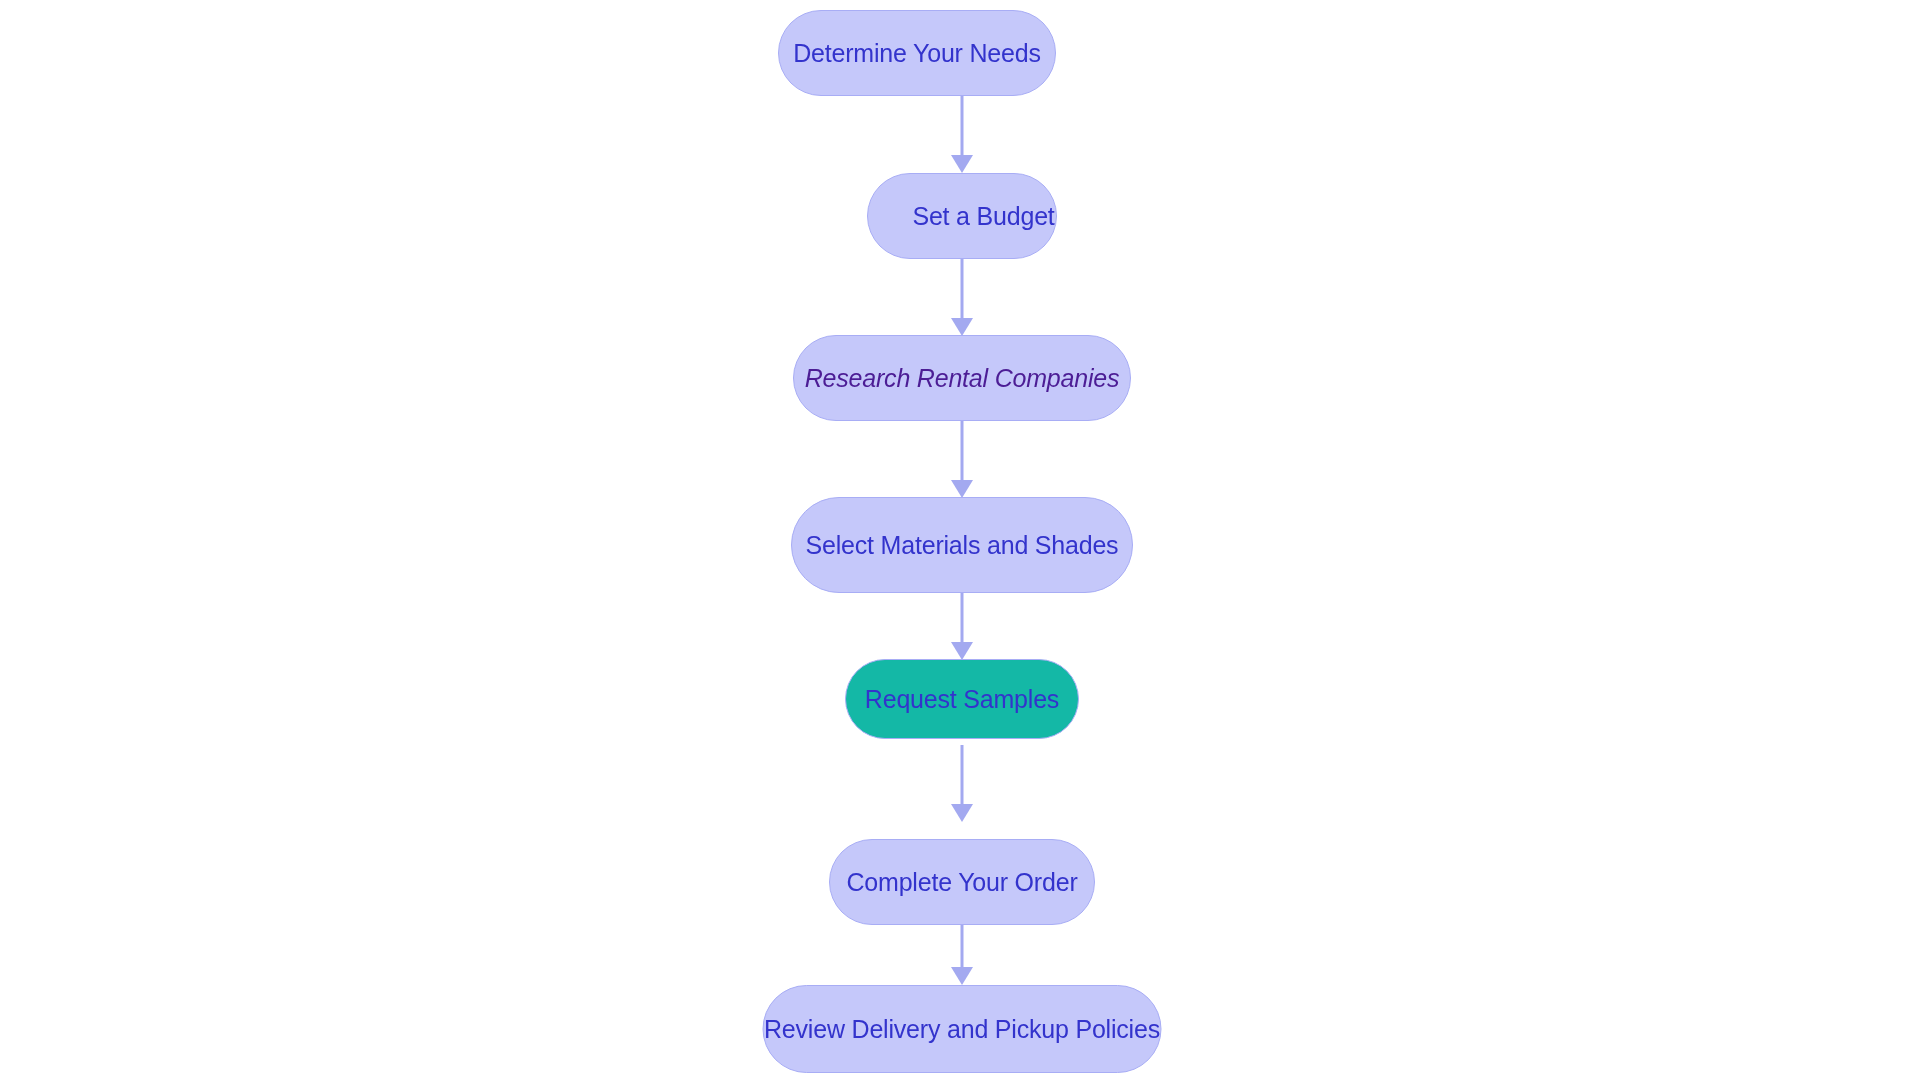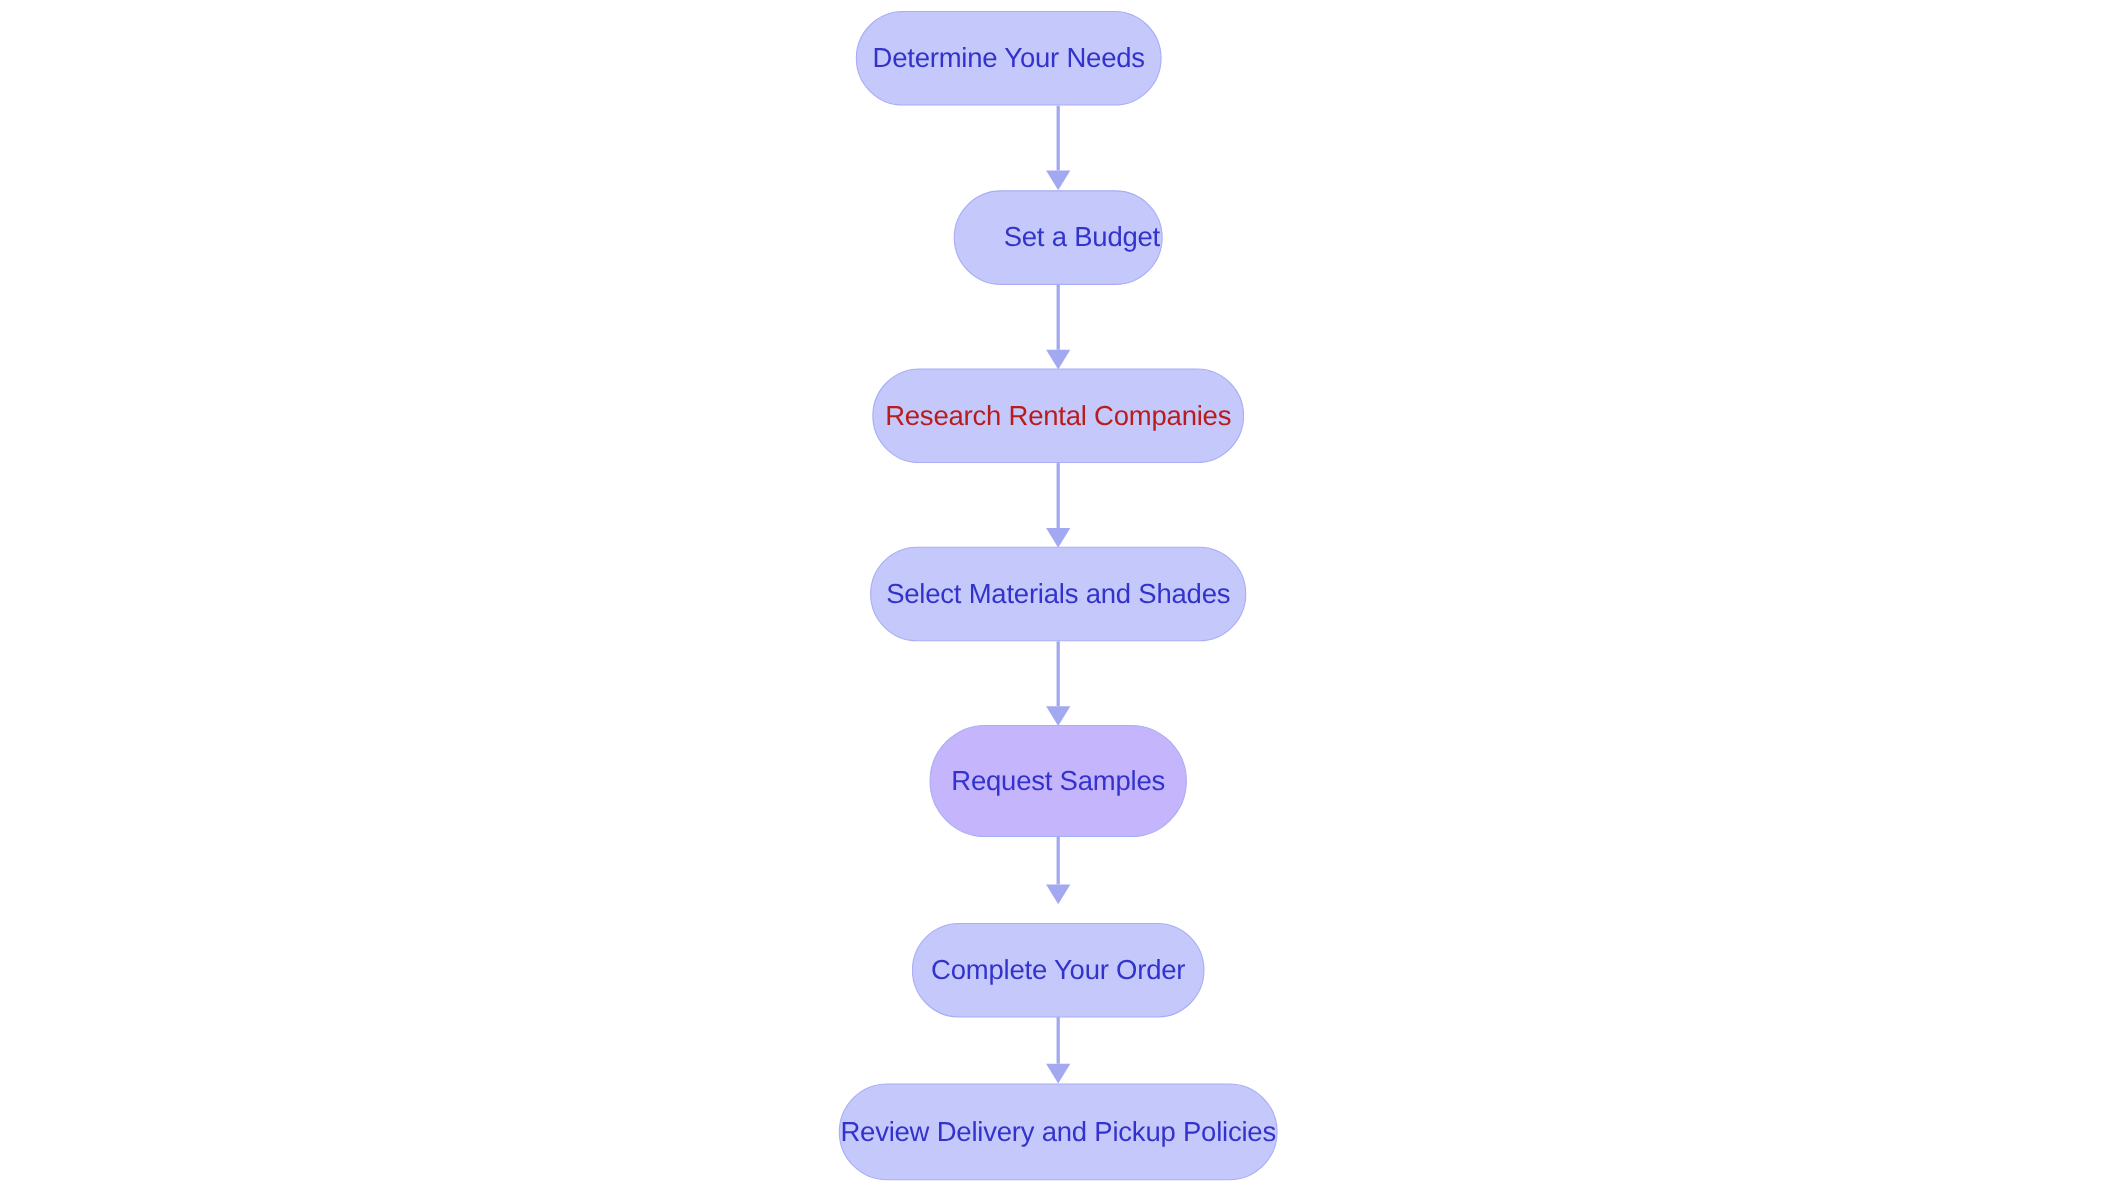--- a/index.html
+++ b/index.html
@@ -78,28 +78,28 @@
 
   <div class="node" id="node-0" style="left: 917px; top: 10px; width: 278px; height: 86px; background: rgb(197, 200, 250); border-color: rgb(168, 173, 245);">
     <span class="node-label" style="color: rgb(51, 51, 204);">Determine Your Needs</span>
   </div>
 
   <div class="node" id="node-1" style="left: 962px; top: 173px; width: 190px; height: 86px; background: rgb(197, 200, 250); border-color: rgb(168, 173, 245);">
     <span class="node-label" style="color: rgb(51, 51, 204); margin-left: 43px;">Set a Budget</span>
   </div>
 
   <div class="node" id="node-2" style="left: 962px; top: 335px; width: 338px; height: 86px; background: rgb(197, 200, 250); border-color: rgb(168, 173, 245);">
-    <span class="node-label" style="color: #b91c1c;">Research Rental Companies</span>
+    <span class="node-label" style="color: #4c1d95; font-style: italic;">Research Rental Companies</span>
   </div>
 
-  <div class="node" id="node-3" style="left: 962px; top: 497px; width: 342px; height: 86px; background: rgb(197, 200, 250); border-color: rgb(168, 173, 245);">
+  <div class="node" id="node-3" style="left: 962px; top: 497px; width: 342px; height: 96px; background: rgb(197, 200, 250); border-color: rgb(168, 173, 245);">
     <span class="node-label" style="color: rgb(51, 51, 204);">Select Materials and Shades</span>
   </div>
 
-  <div class="node" id="node-4" style="left: 962px; top: 659px; width: 234px; height: 102px; background: #c4b5fd; border-color: rgb(168, 173, 245);">
+  <div class="node" id="node-4" style="left: 962px; top: 659px; width: 234px; height: 80px; background: #14b8a6; border-color: rgb(168, 173, 245);">
     <span class="node-label" style="color: rgb(51, 51, 204);">Request Samples</span>
   </div>
 
   <div class="node" id="node-5" style="left: 962px; top: 821px; width: 266px; height: 86px; background: rgb(197, 200, 250); border-color: rgb(168, 173, 245); margin-top: 18px;">
     <span class="node-label" style="color: rgb(51, 51, 204);">Complete Your Order</span>
   </div>
 
   <div class="node" id="node-6" style="left: 962px; top: 985px; width: 399px; height: 88px; background: rgb(197, 200, 250); border-color: rgb(168, 173, 245);">
     <span class="node-label" style="color: rgb(51, 51, 204);">Review Delivery and Pickup Policies</span>
   </div>

